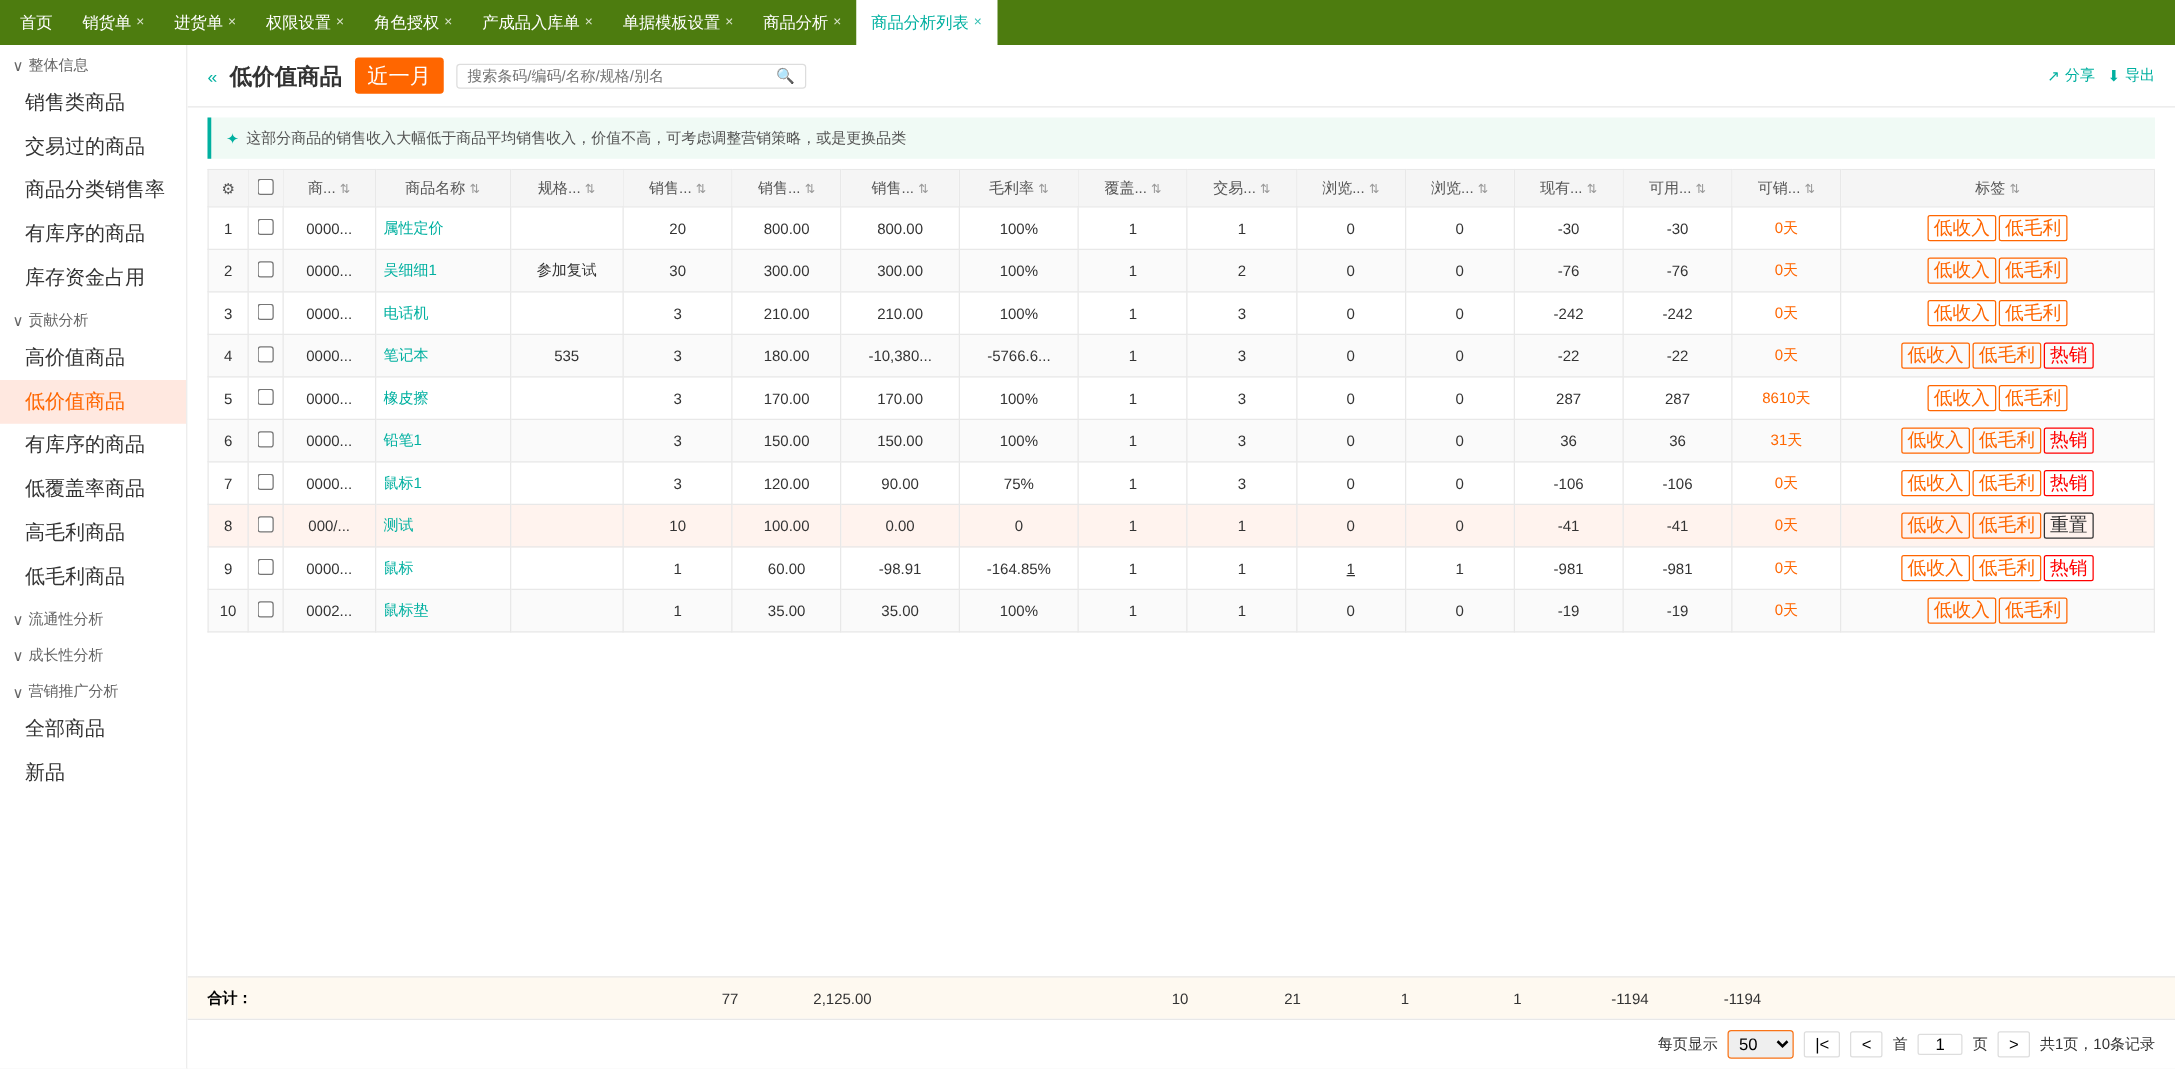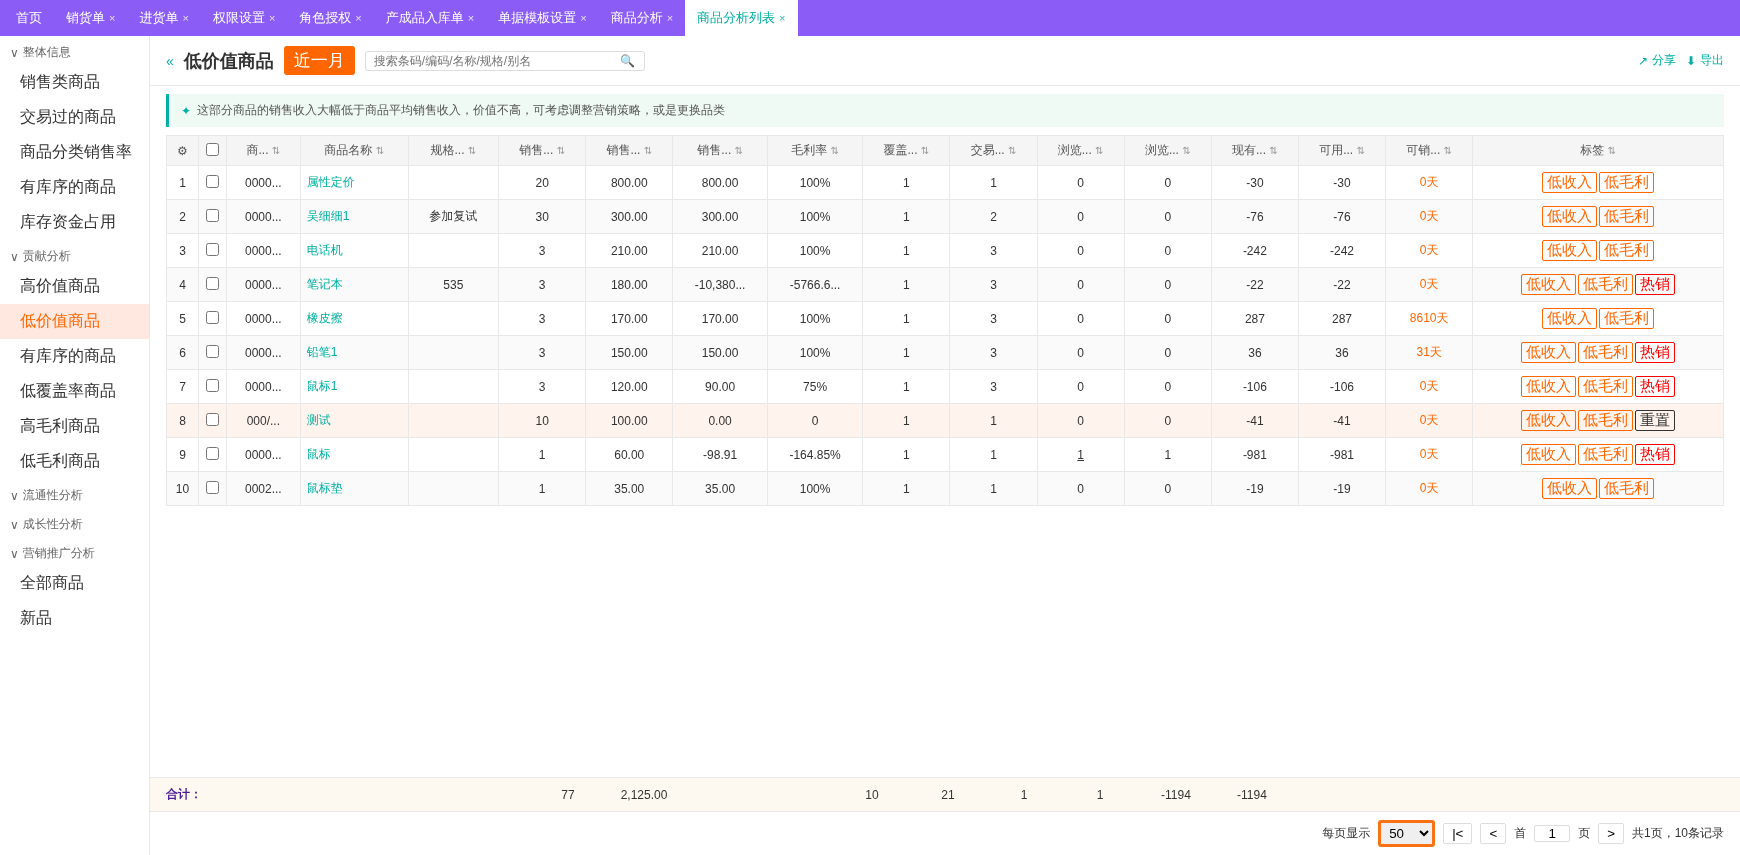--- a/index.html
+++ b/index.html
@@ -1,19 +1,19 @@
 <!DOCTYPE html>
 <html><head>
   <meta charset="utf-8">
   <style>
     * { box-sizing: border-box; margin: 0; padding: 0; }
     body { font-family: 'Microsoft YaHei', Arial, sans-serif; font-size: 12px; background: #f5f5f5; color: #333; overflow: hidden; height: 855px; display: flex; flex-direction: column; }
 
     
-    .top-nav { background: #8b5cf6; display: flex; align-items: center; height: 36px; padding: 0 4px; flex-shrink: 0; }
+    .top-nav { background: #4d7c0f; display: flex; align-items: center; height: 36px; padding: 0 4px; flex-shrink: 0; }
     .nav-item { color: #fff; padding: 0 12px; height: 36px; display: flex; align-items: center; cursor: pointer; white-space: nowrap; font-size: 13px; }
     .nav-item.active { background: #fff; color: #00b0a0; }
     .nav-close { margin-left: 4px; font-size: 11px; opacity: 0.8; }
 
     
     .main-layout { display: flex; flex: 1; overflow: hidden; }
 
     
     .sidebar { width: 150px; background: #fff; border-right: 1px solid #e8e8e8; overflow-y: auto; flex-shrink: 0; }
     .sidebar-group-title { padding: 8px 10px 4px; color: #666; font-size: 12px; display: flex; align-items: center; gap: 4px; cursor: pointer; }
@@ -45,27 +45,27 @@
     .tag { display: inline-block; border: 1px solid; border-radius: 2px; padding: 0 4px; font-size: 15px; margin: 1px; }
     .tag-orange { color: #ff6600; border-color: #ff6600; }
     .tag-red { color: #f00; border-color: #f00; }
     .days-orange { color: #ff6600; }
     .underline { text-decoration: underline; cursor: pointer; }
     .col-settings { width: 32px; }
     .col-check { width: 28px; }
 
     
     .table-footer { background: #fef9f0; border-top: 1px solid #e8e8e8; padding: 8px 16px; display: flex; align-items: center; font-size: 12px; }
-    .footer-label { color: #4c1d95; margin-right: 16px; font-weight: bold; text-align: right; }
-    .footer-values { display: flex; gap: 16px; flex: 1; }
+    .footer-label { color: #000000; margin-right: 32px; font-weight: bold; text-align: right; }
+    .footer-values { display: flex; gap: 30px; flex: 1; }
     .footer-val { min-width: 60px; text-align: center; }
 
     
     .pagination { background: #fff; border-top: 1px solid #e8e8e8; padding: 8px 16px; display: flex; align-items: center; justify-content: flex-end; gap: 8px; font-size: 12px; flex-shrink: 0; }
-    .page-size-select { border: 3px solid #f97316; border-radius: 3px; padding: 2px 4px; }
+    .page-size-select { border: 1px solid #f97316; border-radius: 3px; padding: 2px 4px; }
     .page-btn { border: 1px solid #ddd; background: #fff; padding: 2px 8px; cursor: pointer; border-radius: 2px; }
     input[type=checkbox] { cursor: pointer; }
 
     .sort-icon { font-size: 10px; color: #999; }
     .collapse-btn { cursor: pointer; color: #00b0a0; font-size: 14px; }
   </style>
 </head>
 <body>
 
 <div class="top-nav">

